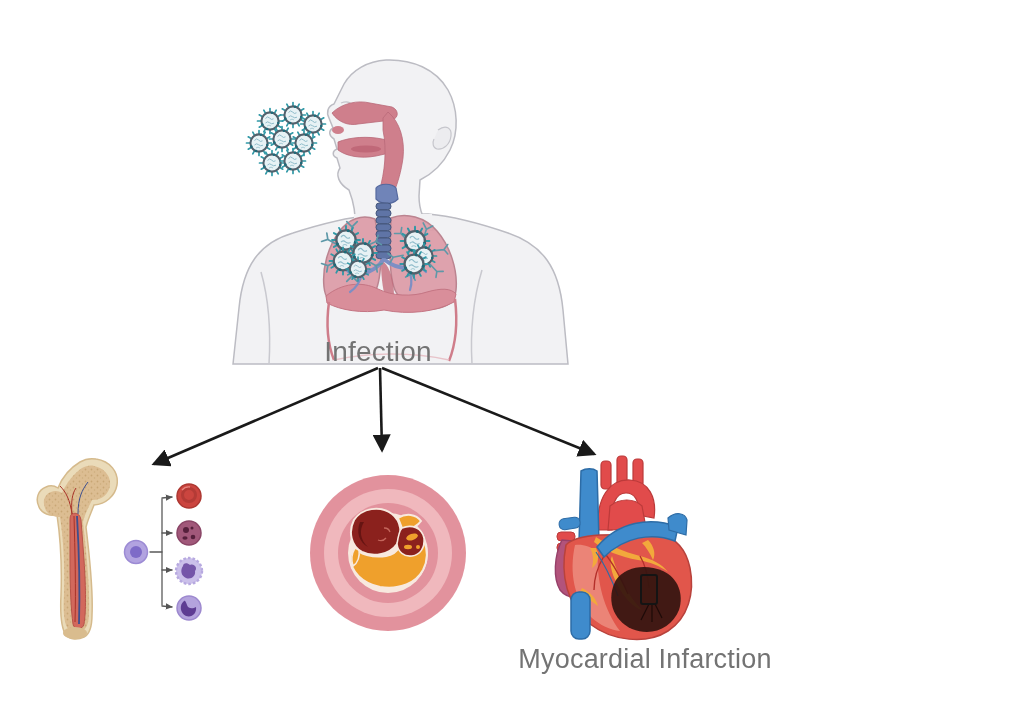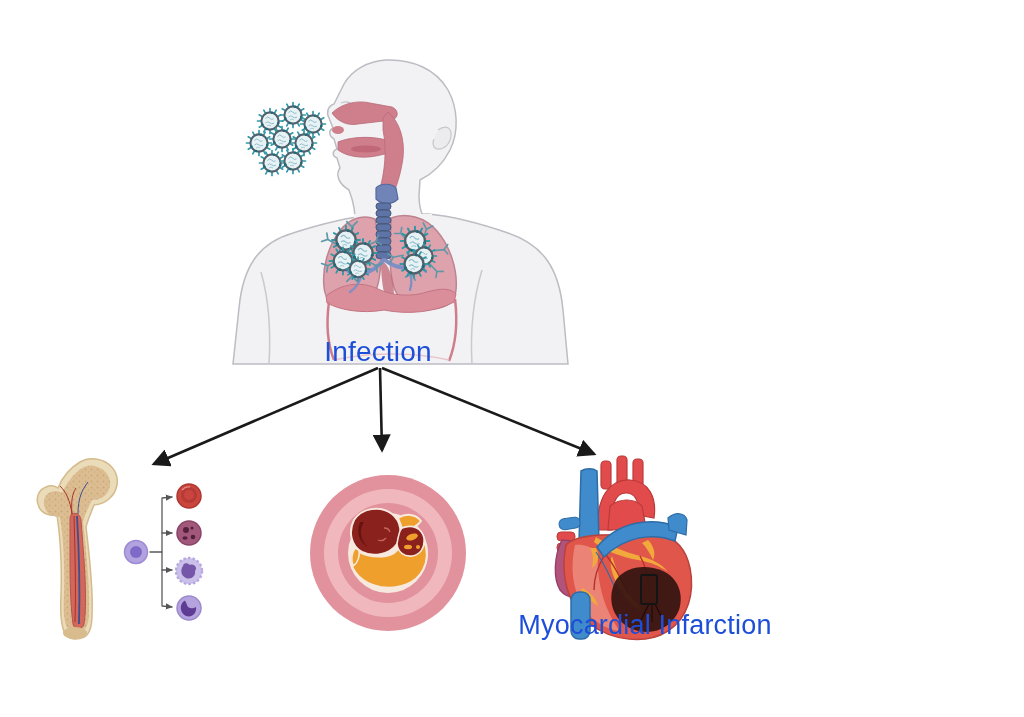--- a/index.html
+++ b/index.html
@@ -3,21 +3,21 @@
 <meta charset="utf-8">
 <style>
   html,body{margin:0;padding:0;background:#ffffff;}
   .canvas{
     position:relative;width:1024px;height:717px;background:#ffffff;
     font-family:"Liberation Sans", sans-serif;overflow:hidden;
   }
   .canvas svg{position:absolute;left:0;top:0;}
   .label{
     position:absolute;transform:translateX(-50%);
-    color:#1d4ed8;font-size:27px;font-weight:400;letter-spacing:0.2px;
+    color:#737373;font-size:27px;font-weight:400;letter-spacing:0.2px;
     white-space:nowrap;
   }
   .label.central{font-size:28px;}
 </style>
 </head>
 <body>
 
 <div class="canvas">
 
 <svg width="1024" height="717" viewBox="0 0 1024 717">
@@ -297,15 +297,15 @@
     <path d="M668,518 C676,511 685,513 687,520 L686,535 L669,530 Z" fill="#3f8bcc" stroke="#2d6ca6" stroke-width="1.2"></path>
 
     <rect x="571" y="592" width="19" height="47" rx="8" fill="#3f8bcc" stroke="#2d6ca6" stroke-width="1.5"></rect>
   </g>
 </svg>
 
 <div class="label central" style="left:378px;top:336px">Infection</div>
 
 
 
-<div class="label" style="left:645px;top:610px">Myocardial Infarction</div>
+<div class="label" style="left:645px;top:644px">Myocardial Infarction</div>
 
 </div>
 
 </body></html>

